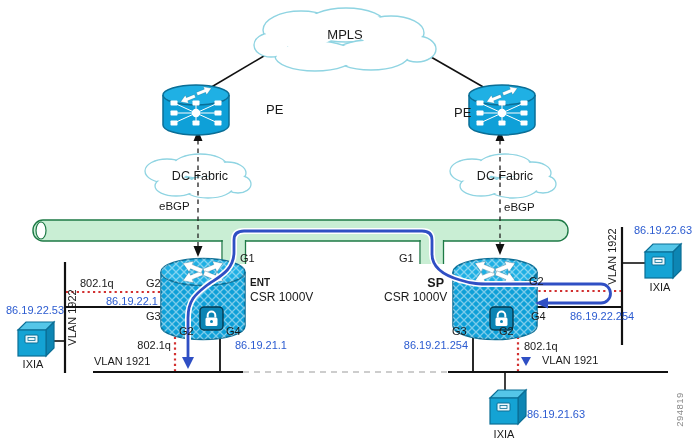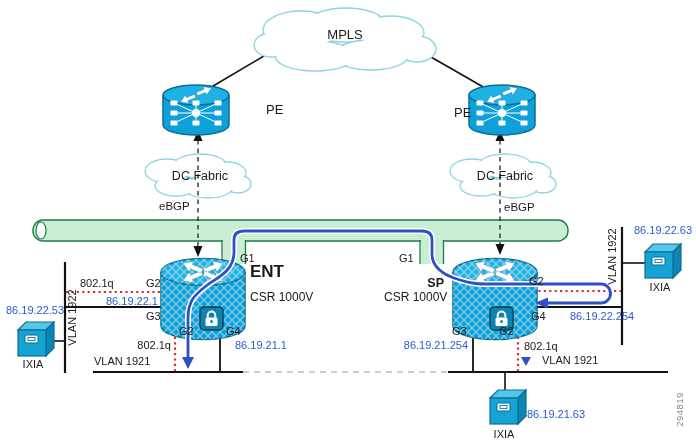--- a/index.html
+++ b/index.html
@@ -243,21 +243,21 @@
   <div class="lbl" style="left:266px;top:103px;font-size:13px;">PE</div>
   <div class="lbl" style="left:454px;top:106px;font-size:13px;">PE</div>
   <div class="lbl ctr" style="left:165px;top:170px;width:70px;font-size:12.5px;">DC Fabric</div>
   <div class="lbl ctr" style="left:470px;top:170px;width:70px;font-size:12.5px;">DC Fabric</div>
   <div class="lbl" style="left:159px;top:200px;font-size:11.5px;">eBGP</div>
   <div class="lbl" style="left:504px;top:201px;font-size:11.5px;">eBGP</div>
 
   <div class="lbl" style="left:240px;top:252px;">G1</div>
   <div class="lbl" style="left:399px;top:252px;">G1</div>
 
-  <div class="lbl bold" style="left:250px;top:263px;font-size:17px;">ENT</div>
+  <div class="lbl bold" style="left:250px;top:277px;font-size:10px;">ENT</div>
   <div class="lbl" style="left:250px;top:291px;font-size:12px;">CSR 1000V</div>
   <div class="lbl bold rgt" style="left:414px;top:277px;width:30px;font-size:12.5px;">SP</div>
   <div class="lbl rgt" style="left:384px;top:291px;width:60px;font-size:12px;">CSR 1000V</div>
 
   <div class="lbl" style="left:80px;top:277px;">802.1q</div>
   <div class="lbl" style="left:146px;top:277px;">G2</div>
   <div class="lbl blue rgt" style="left:98px;top:295px;width:60px;">86.19.22.1</div>
   <div class="lbl" style="left:146px;top:310px;">G3</div>
 
   <div class="lbl rot" style="left:42px;top:311px;width:60px;height:13px;">VLAN 1922</div>

